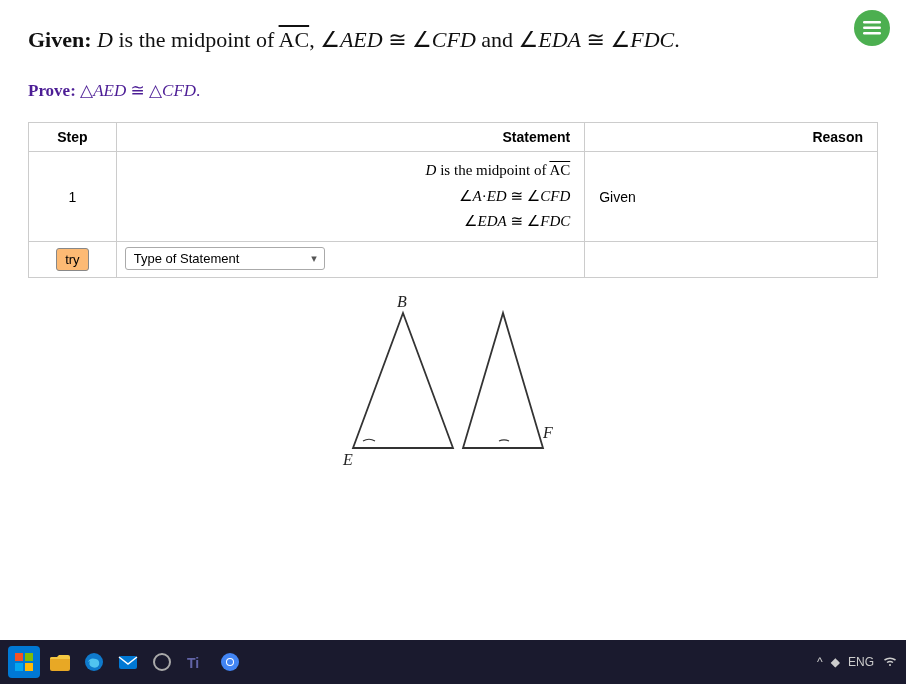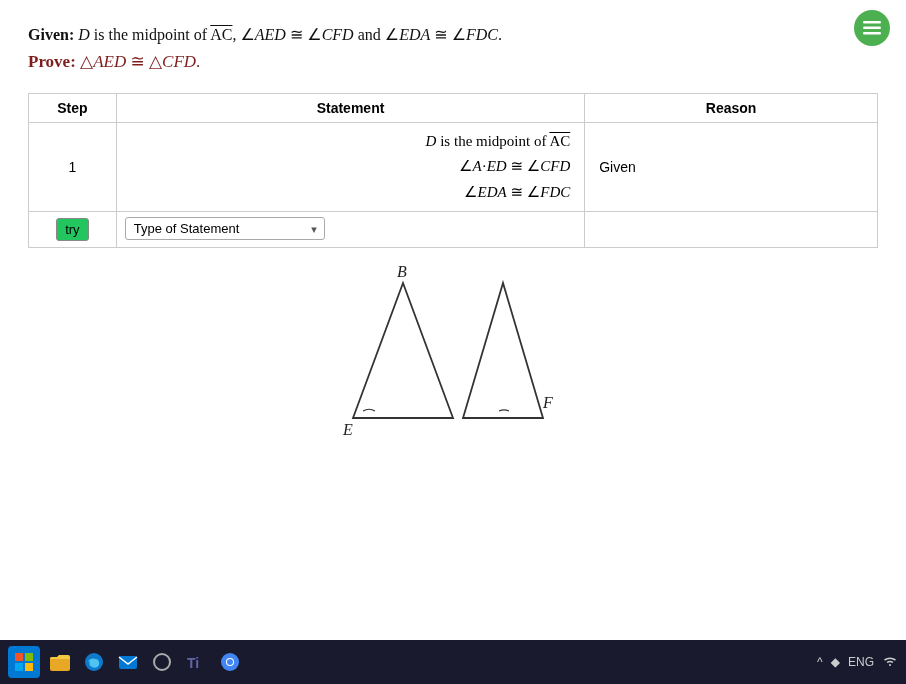--- a/index.html
+++ b/index.html
@@ -15,47 +15,47 @@
     }
 
     .main-content {
       background: #ffffff;
       flex: 1;
       padding: 22px 28px 10px 28px;
       overflow: hidden;
     }
 
     .given-text {
-      font-size: 16px;
+      font-size: 22px;
       line-height: 1.6;
-      margin-bottom: 0;
+      margin-bottom: 20px;
       color: #111;
     }
 
     .prove-text {
       font-size: 17px;
       line-height: 1.6;
       margin-bottom: 18px;
-      color: #7f1d1d;
+      color: #4c1d95;
     }
 
     .overline {
       text-decoration: overline;
     }
 
     .proof-table {
       width: 100%;
       border-collapse: collapse;
       font-size: 15px;
     }
 
     .proof-table th {
       border: 1px solid #ccc;
       padding: 6px 14px;
-      text-align: center;
+      text-align: right;
       background: #fff;
       font-weight: bold;
       font-family: Arial, sans-serif;
       font-size: 14px;
     }
 
     .proof-table th.step-col {
       width: 60px;
       text-align: center;
       margin-left: 28px;
@@ -93,21 +93,21 @@
       font-size: 14px;
       vertical-align: middle;
     }
 
     .try-row td {
       padding: 6px 8px;
       border: 1px solid #ccc;
     }
 
     .try-btn {
-      background: #22c55e;
+      background: #fdba74;
       border: 1px solid #888;
       padding: 3px 8px;
       font-family: Arial, sans-serif;
       font-size: 13px;
       cursor: pointer;
       border-radius: 3px;
     }
 
     .type-dropdown {
       background: #fff;

